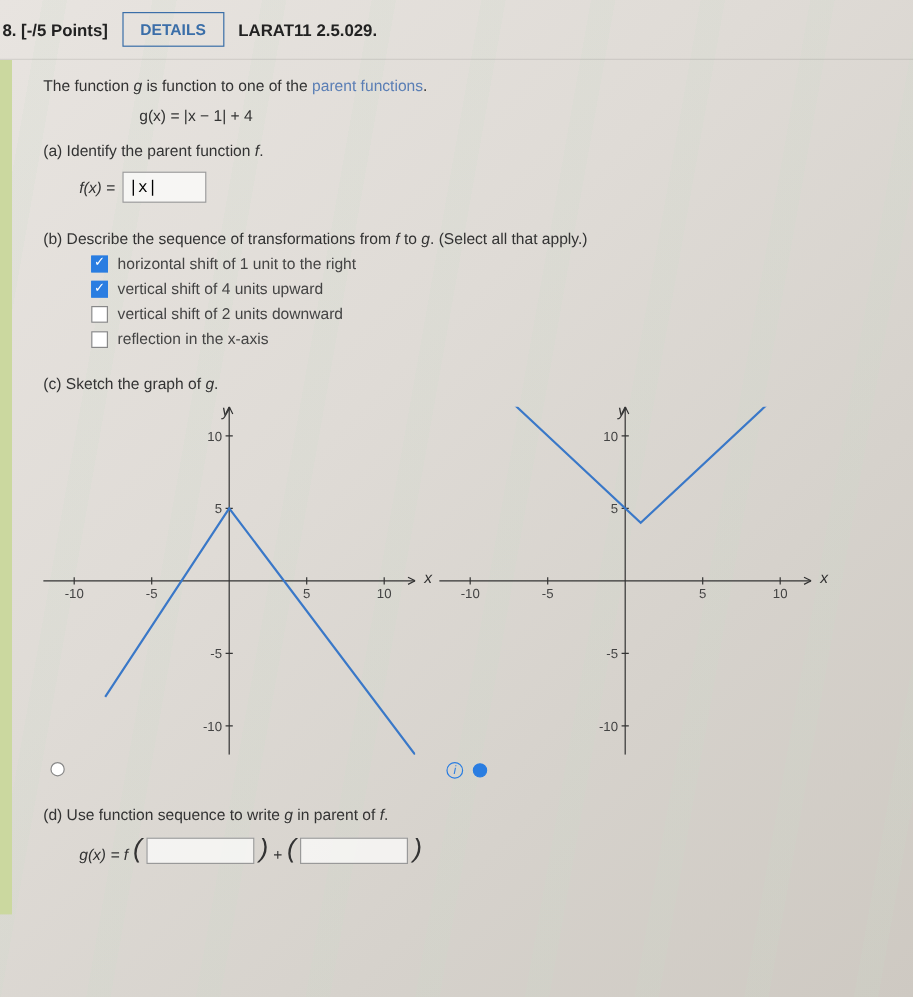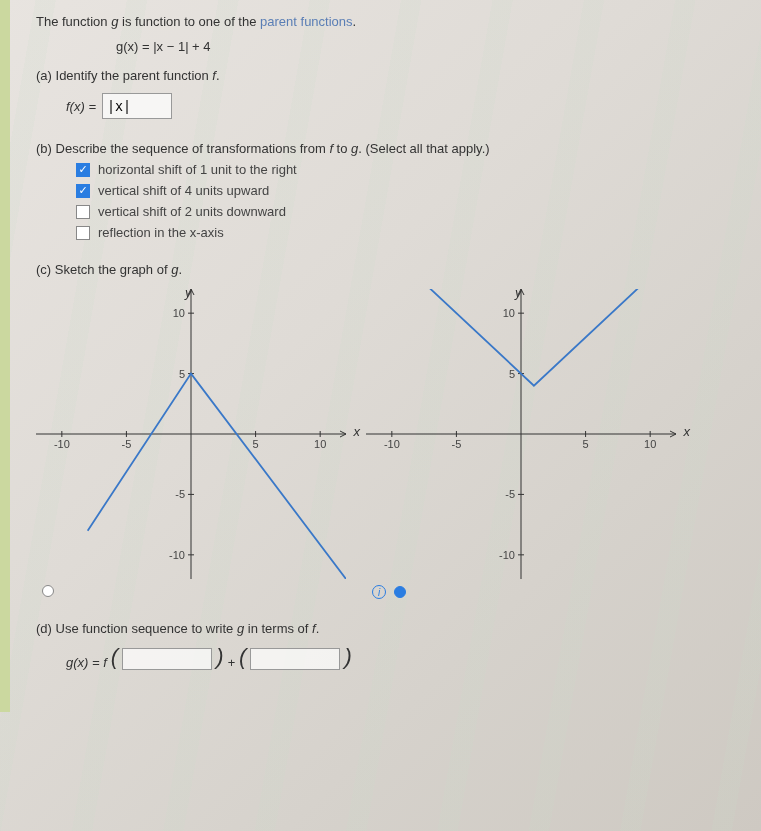--- a/index.html
+++ b/index.html
@@ -48,20 +48,25 @@
 
 svg { display: block; }
 </style>
 </head>
 <body>
 
 <div class="page">
 <div class="watermark"></div>
 <div class="content">
 
+<div class="header">
+  <span class="qnum">8. [-/5 Points]</span>
+  <button class="details-btn">DETAILS</button>
+  <span class="qcode">LARAT11 2.5.029.</span>
+</div>
 
 <div class="body">
 <div class="edge"></div>
 <div class="main">
 
 <div class="intro">
   <span>The function </span><span class="ital">g</span><span> is function to one of the </span><span class="link">parent functions</span><span>.</span>
 </div>
 <div class="formula">g(x) = |x − 1| + 4</div>
 
@@ -164,21 +169,21 @@
       <div class="radio-row">
         <span class="info-icon">i</span>
         <span class="radio sel"></span>
       </div>
     </div>
   </div>
 </div>
 
 <div class="part part-d">
   <span class="partlabel">(d)</span>
-  <span>Use function sequence to write </span><span class="ital">g</span><span> in terms of </span><span class="ital">f</span><span>.</span>
+  <span>Use function sequence to write </span><span class="ital">g</span><span> in parent of </span><span class="ital">f</span><span>.</span>
   <div class="gx">
     <span>g(x) = f</span>
               <span class="paren">(</span>
     <input class="gx-input" style="">
     <span class="paren">)</span>
     <span> + </span>
     <span class="paren">(</span>
     <input class="gx-input" style="">
     <span class="paren">)</span>
   </div>

